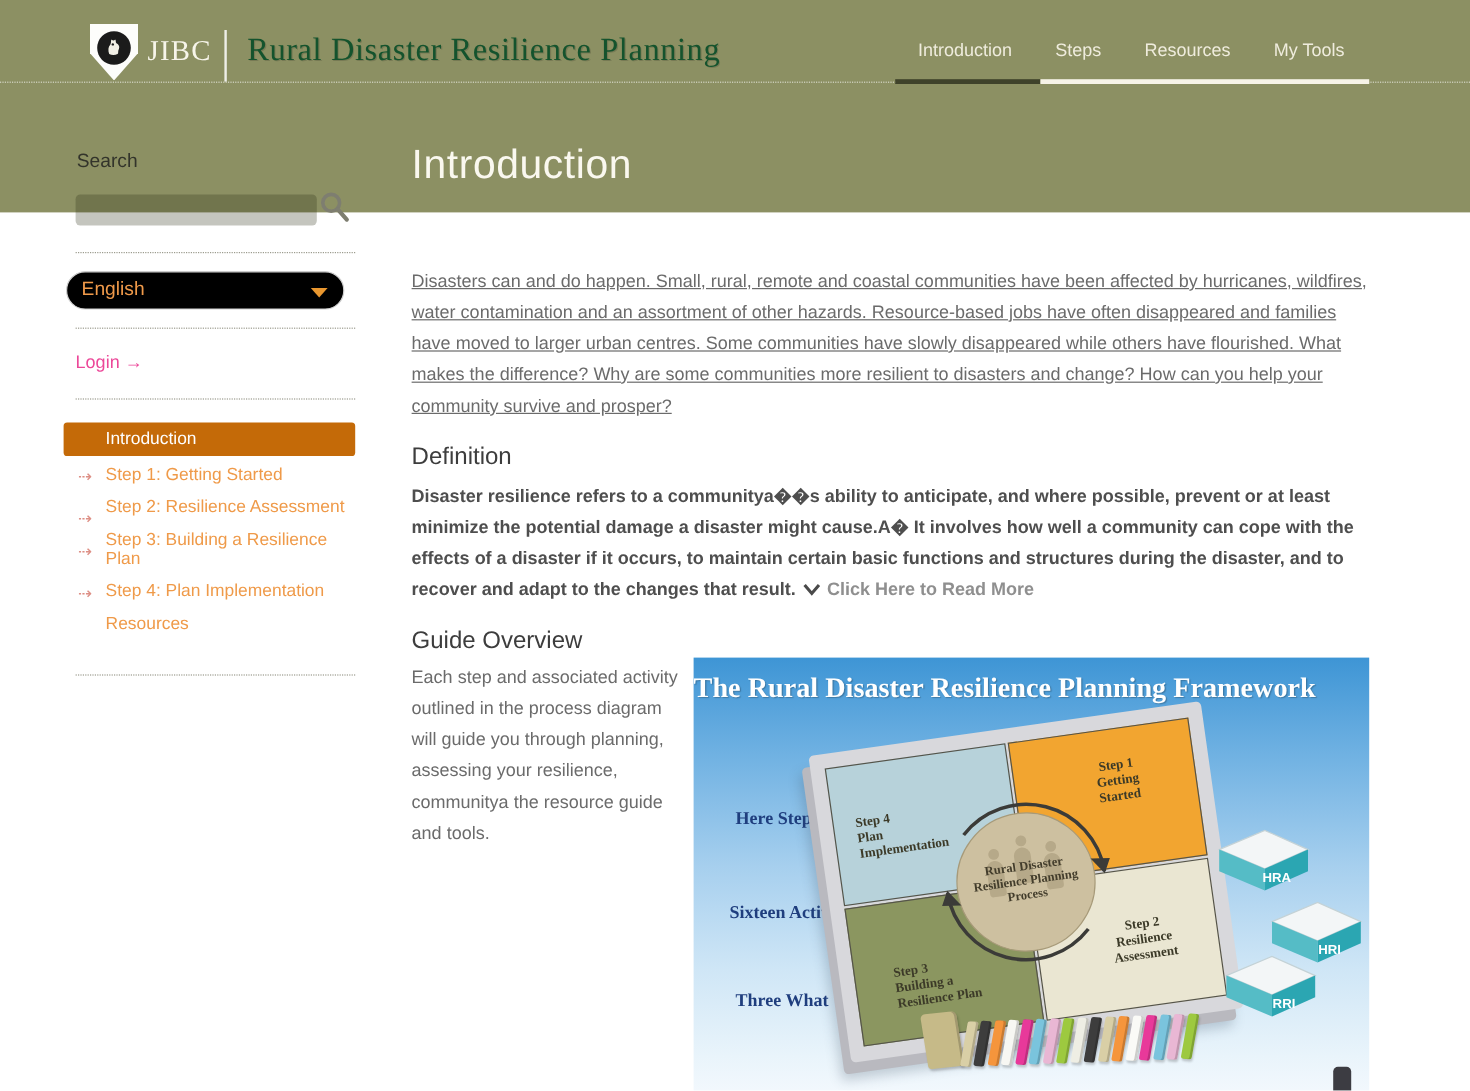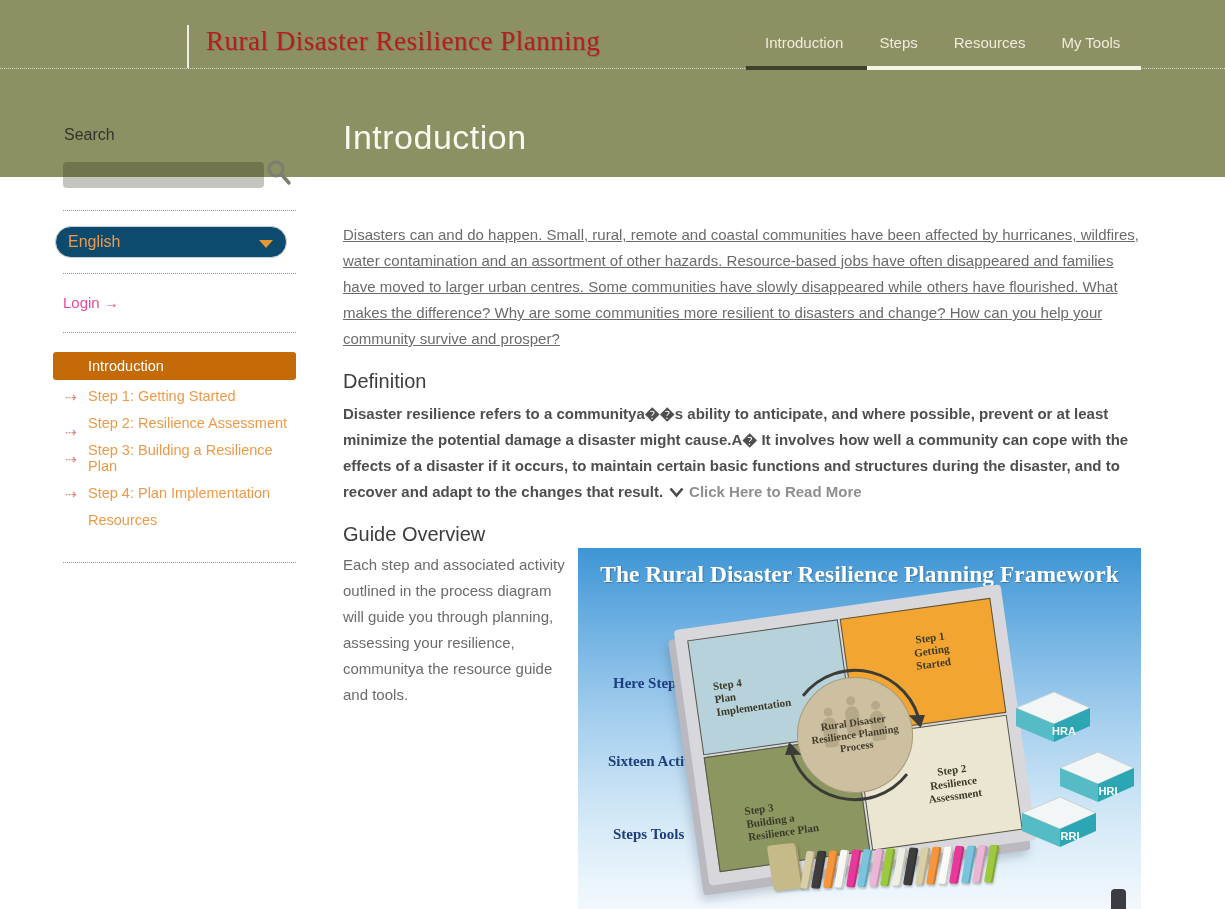--- a/index.html
+++ b/index.html
@@ -40,41 +40,41 @@
   .jibc-text {
     font-family:"Liberation Serif", serif; color:#f7f5ea; font-size:24px;
     letter-spacing:1px; margin-left:8px;
   }
   .logo-divider {
     position:absolute; left:187px; top:25px; width:2px; height:43px;
     background:rgba(255,255,255,.85);
   }
   .brand-title {
     position:absolute; left:206px; top:26px;
-    font-family:"Liberation Serif", serif; font-size:27px; color:#b91c1c;
+    font-family:"Liberation Serif", serif; font-size:27px; color:#14532d;
     letter-spacing:.5px; text-shadow:1px 1px 0 rgba(0,0,0,.15);
   }
   
   .top-nav { position:absolute; left:765px; top:34px; display:flex; gap:36px; }
   .top-nav .nav-item {
     font-size:15px; color:#efecdd; cursor:pointer; white-space:nowrap;
   }
   
   .search-label { position:absolute; left:64px; top:126px; font-size:16px; color:#33342b; }
   .search-input {
     position:absolute; left:63px; top:162px; width:201px; height:26px;
     background:rgba(42,46,20,.28); border:none; border-radius:4px; outline:none;
     padding:0 8px; font-size:14px; color:#2f2f2f;
   }
   .search-btn { position:absolute; left:266px; top:159px; width:26px; height:28px;
     background:none; border:none; cursor:pointer; }
   .dotted { position:absolute; height:0; border-top:1px dotted #9b9b8d; }
   .language-select {
     position:absolute; left:55px; top:226px; width:232px; height:32px;
-    background:#0c4a6e; border:1px solid #cfcfcf; border-radius:16px;
+    background:#000000; border:1px solid #cfcfcf; border-radius:16px;
     display:flex; align-items:center; cursor:pointer;
   }
   .language-select .lang-text { margin-left:12px; font-size:16px; color:#f09a4a; }
   .caret-down {
     position:absolute; right:13px; top:13px; width:0; height:0;
     border-left:7px solid transparent; border-right:7px solid transparent;
     border-top:8px solid #e9972f;
   }
   .login-link { position:absolute; left:63px; top:294px; font-size:15px; color:#ec4899; cursor:pointer; }
   
@@ -114,21 +114,21 @@
   .guide-heading { position:absolute; left:343px; top:523px; }
   .guide-p1 { position:absolute; left:343px; top:552px; width:232px; }
   .guide-p2 { position:absolute; left:343px; top:728px; width:232px; }
   
   .framework {
     position:absolute; left:578px; top:548px; width:563px; height:361px;
     overflow:hidden;
     background:linear-gradient(180deg,#3e95d5 0%, #6fb1e2 22%, #a6cfee 48%, #cfe6f6 72%, #e9f4fb 92%, #f2f8fd 100%);
   }
   .fw-title {
-    position:absolute; left:0; top:13px; width:100%; text-align:center;
+    position:absolute; left:0; top:13px; width:100%; 
     font-family:"Liberation Serif", serif; font-weight:bold; font-size:23.5px;
     color:#ffffff; text-shadow:1px 1px 1px rgba(0,0,0,.25);
   }
   .fw-label {
     position:absolute; font-family:"Liberation Serif", serif; font-weight:bold;
     font-size:15px; color:#1f3e7e;
   }
   .fw-label-1 { left:35px; top:127px; }
   .fw-label-2 { left:30px; top:205px; }
   .fw-label-3 { left:35px; top:278px; }
@@ -206,20 +206,31 @@
 </head>
 <body>
 
 <div id="stage">
 
   <div class="band"></div>
   <div class="dotted-full"></div>
   <div class="nav-underline-dark"></div>
   <div class="nav-underline-cream"></div>
 
+  <div class="logo-wrap">
+    <div class="shield">
+      <div class="crest">
+        <svg width="20" height="20" viewBox="0 0 20 20" aria-hidden="true">
+          <path d="M6 15 C5 12 5 9 7 7 C8 5 7 4 8 3 C9 4 10 4 11 3 C12 4 11 5 12 6 C14 7 15 9 14 11 C13 13 14 14 13 15 C11 16 8 16 6 15 Z" fill="#f2f0e6"></path>
+          <circle cx="9" cy="7" r="1" fill="#1b1b1b"></circle>
+        </svg>
+      </div>
+    </div>
+    <span class="jibc-text">JIBC</span>
+  </div>
   <div class="logo-divider"></div>
   <div class="brand-title">Rural Disaster Resilience Planning</div>
 
   <nav class="top-nav">
     <span class="nav-item">Introduction</span>
     <span class="nav-item">Steps</span>
     <span class="nav-item">Resources</span>
     <span class="nav-item">My Tools</span>
   </nav>
 
@@ -283,21 +294,21 @@
   </div>
 
   <h2 class="section-heading guide-heading">Guide Overview</h2>
   <p class="para guide-p1">Each step and associated activity outlined in the process diagram will guide you through planning, assessing your resilience, communitya the resource guide and tools.</p>
 
   <div class="framework">
     <div class="fw-title">The Rural Disaster Resilience Planning Framework</div>
 
     <div class="fw-label fw-label-1">Here Steps</div>
     <div class="fw-label fw-label-2">Sixteen Activities</div>
-    <div class="fw-label fw-label-3">Steps Tools</div>
+    <div class="fw-label fw-label-3">Three What</div>
 
     <div class="board">
       <div class="board-grid">
         <div class="quad q1">
           <div class="quad-label">Step 4
 Plan
 Implementation</div>
         </div>
         <div class="quad q2">
           <div class="quad-label">Step 1

